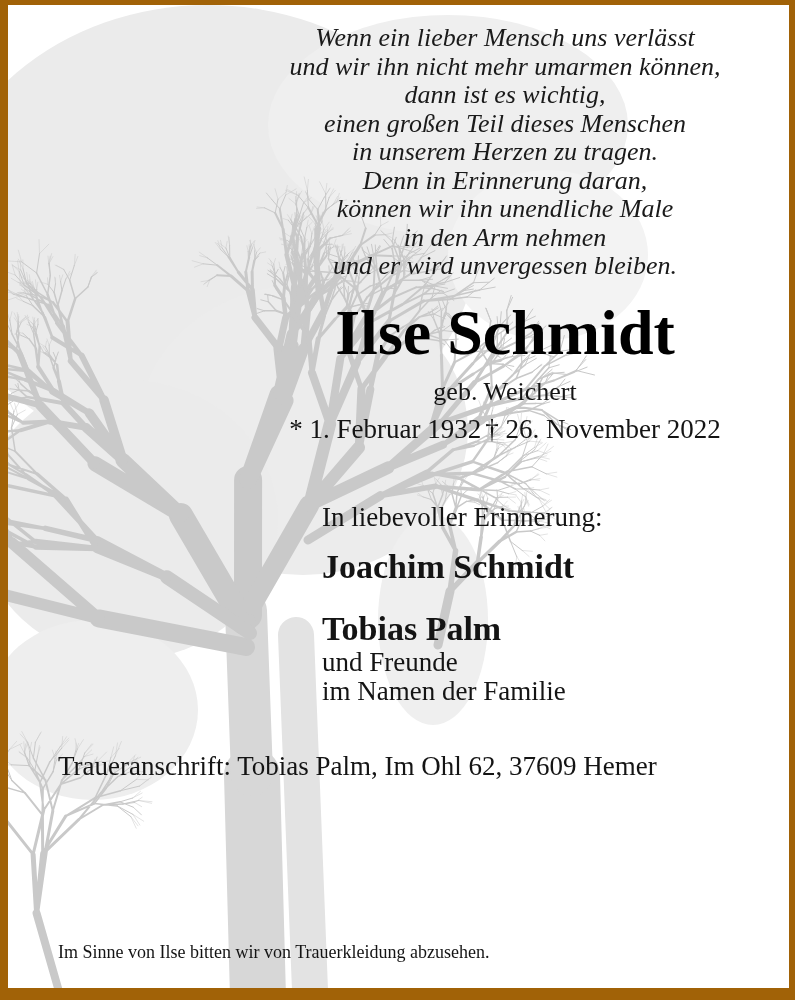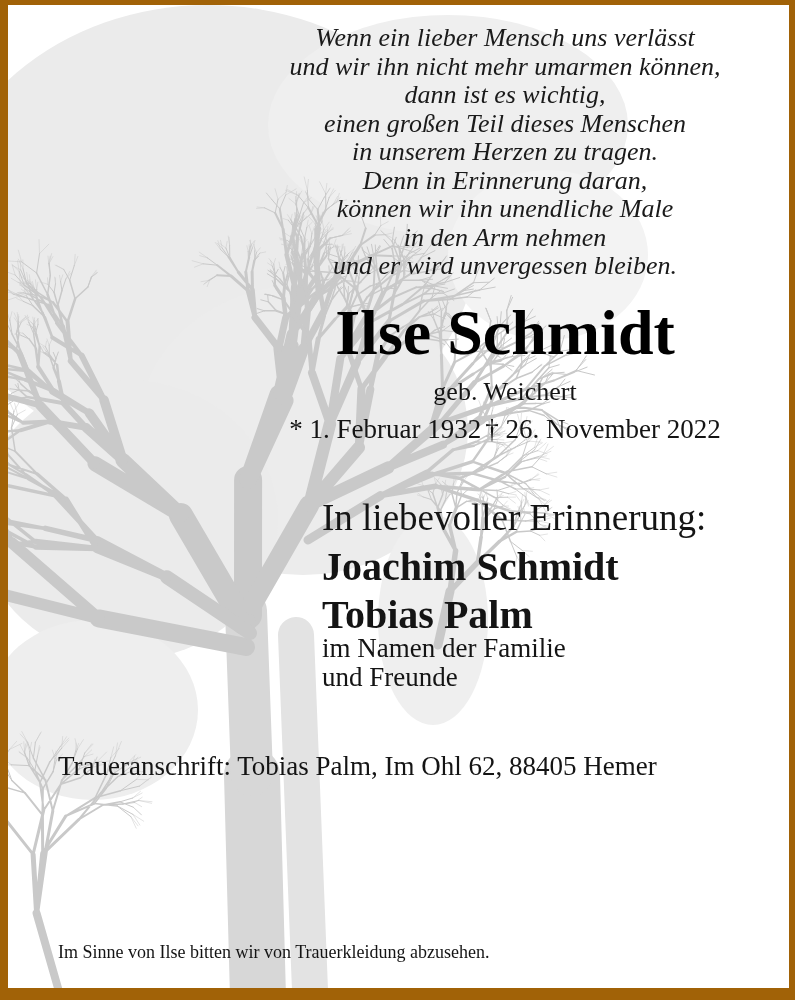--- a/index.html
+++ b/index.html
@@ -35,24 +35,24 @@
     font-weight: bold;
     font-size: 64px; line-height: 80px;
     color: #000;
     white-space: nowrap;
   }
   .maiden { top: 372px; font-size: 26px; line-height: 30px; }
   .dates  { top: 409px; font-size: 27px; line-height: 31px; white-space: nowrap; }
   .dates .death { margin-left: 4px; }
 
   .memorial { position: absolute; left: 314px; top: 497px; }
-  .memorial-intro { font-size: 37px; line-height: 31px; }
-  .mourner { font-size: 40px; line-height: 38px; font-weight: bold; }
+  .memorial-intro { font-size: 27px; line-height: 31px; }
+  .mourner { font-size: 34px; line-height: 38px; font-weight: bold; }
   .mourner.first  { margin-top: 15px; }
-  .mourner.second { margin-top: 10px; }
+  .mourner.second { margin-top: 24px; }
   .family-line { font-size: 27px; line-height: 29px; }
 
   .address { position: absolute; left: 50px; top: 747px; font-size: 27px; line-height: 29px; white-space: nowrap; }
   .funeral { position: absolute; left: 50px; top: 807px; font-size: 27px; line-height: 27.5px; white-space: nowrap; }
   .closing { position: absolute; left: 50px; top: 933px; font-size: 18px; line-height: 29px; white-space: nowrap; }
 </style>
 </head>
 <body>
 
 <div class="stage">
@@ -122,24 +122,24 @@
       <div class="center-col maiden">geb. Weichert</div>
 
       <div class="center-col dates">
         <span class="birth">* 1. Februar 1932</span><span class="death">† 26. November 2022</span>
       </div>
 
       <div class="memorial">
         <div class="memorial-intro">In liebevoller Erinnerung:</div>
         <div class="mourner first">Joachim Schmidt</div>
         <div class="mourner second">Tobias Palm</div>
+        <div class="family-line">und Freunde</div>
         <div class="family-line">im Namen der Familie</div>
-        <div class="family-line">und Freunde</div>
       </div>
 
-      <div class="address">Traueranschrift: Tobias Palm, Im Ohl 62, 88405 Hemer</div>
+      <div class="address">Traueranschrift: Tobias Palm, Im Ohl 62, 37609 Hemer</div>
 
 
       <div class="closing">Im Sinne von Ilse bitten wir von Trauerkleidung abzusehen.</div>
 
     </div>
   </div>
 </div>
 
 </body></html>

